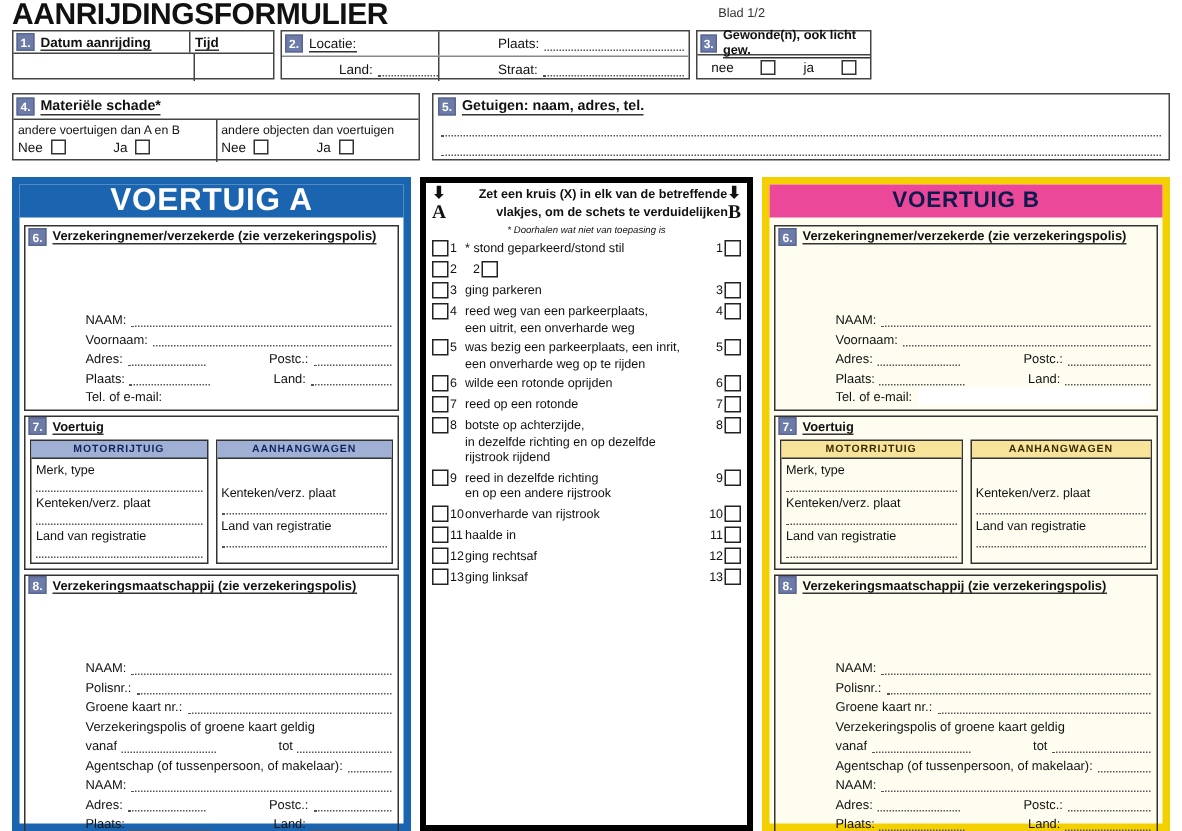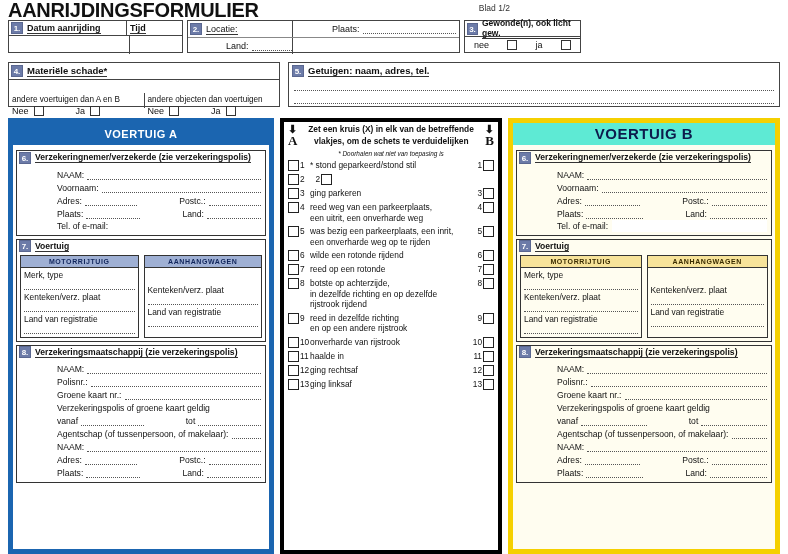--- a/index.html
+++ b/index.html
@@ -60,53 +60,53 @@
   
   .sec3{position:absolute;left:464px;top:20px;width:117px;height:33px;}
   .sec3 .hdr{height:15px;display:flex;align-items:center;padding-left:2px;
      font-size:8.5px;font-weight:bold;border-bottom:1px solid #444;}
   .sec3 .bdy{height:16px;display:flex;align-items:center;justify-content:space-around;font-size:9px;}
 
   
   .sec4{position:absolute;left:8px;top:62px;width:272px;height:45px;}
   .sec4 .hdr{height:16px;display:flex;align-items:center;padding-left:2px;font-size:9.5px;font-weight:bold;}
   .sec4 .bdy{display:flex;height:28px;border-top:1px solid #444;}
-  .sec4 .half{flex:1;padding:2px 3px;font-size:8.2px;margin-top:13px;}
+  .sec4 .half{flex:1;padding:2px 3px;font-size:8.2px;}
   .sec4 .half.first{border-right:1px solid #444;}
   .sec4 .cbrow{display:flex;margin-top:2px;font-size:9px;align-items:center;}
   .sec4 .cbrow span.k{margin-right:5px;}
   .sec4 .cbrow .gap{width:32px;}
 
   
   .sec5{position:absolute;left:288px;top:62px;width:492px;height:45px;}
   .sec5 .hdr{height:15px;display:flex;align-items:center;padding-left:3px;font-size:9.5px;font-weight:bold;}
   .sec5 .line{margin:4px 5px 0 5px;border-bottom:1px dotted #555;height:8px;}
 
   
   .colA{position:absolute;left:8px;top:118px;width:266px;height:436px;
         border:5px solid #1b65b0;box-sizing:border-box;background:#fff;}
   .colM{position:absolute;left:280px;top:118px;width:222px;height:436px;
         border:4px solid #000;box-sizing:border-box;background:#fff;}
   .colB{position:absolute;left:508px;top:118px;width:272px;height:436px;
         border:5px solid #f5d000;box-sizing:border-box;background:#fffdf0;}
 
-  .bannerA{background:#1b65b0;color:#fff;text-align:center;font-size:11px;
+  .bannerA{background:#1b65b0;color:#fff;text-align:center;font-size:21px;
      font-weight:bold;height:22px;line-height:22px;letter-spacing:0.5px;}
   .bannerM{background:#fff;color:#000;text-align:center;font-size:15px;
      font-weight:bold;height:22px;line-height:22px;}
-  .bannerB{background:#5eead4;color:#0d1b4c;text-align:center;font-size:15px;
+  .bannerB{background:#ec4899;color:#0d1b4c;text-align:center;font-size:15px;
      font-weight:bold;height:22px;line-height:22px;letter-spacing:0.5px;}
 
   .sideinner{padding:2px 3px 0 3px;}
 
   .secbox{border:1px solid #333;box-sizing:border-box;margin-top:3px;}
   .secbox > .sh{display:flex;align-items:center;height:13px;padding-left:2px;}
   .secbox > .sh .t{font-size:8.6px;font-weight:bold;border-bottom:1px solid #333;
      padding-bottom:0px;}
-  .fields{padding:3px 4px 3px 4px;}
+  .fields{padding:3px 4px 3px 4px;margin-top:38px;}
   .fields .row{font-size:8.6px;height:12.5px;margin-bottom:0.5px;}
 
   .telbox{margin-top:1px;display:flex;align-items:center;font-size:8.6px;}
   .telbox .tb{flex:1;height:12px;margin-left:4px;background:#fff;border:0;}
   .colA .telbox .tb{background:#fff;}
   .colB .telbox .tb{background:#fff;}
 
   
   .vtab{display:flex;padding:2px 3px 3px 3px;gap:5px;}
   .vtab .vc{flex:1;border:1px solid #333;box-sizing:border-box;}
@@ -118,21 +118,21 @@
   .vtab .vb .vl{font-size:8.4px;height:12px;}
   .vtab .vb .vd{border-bottom:1px dotted #555;height:7px;margin-bottom:2px;}
   .vtab .vb .sp{height:6px;}
 
   
   .mhead{padding:2px 4px 0 4px;}
   .mhead .l1{display:flex;align-items:center;font-size:8.4px;font-weight:bold;}
   .mhead .l1 .arrow{font-size:11px;line-height:10px;}
   .mhead .l2{display:flex;align-items:center;font-size:8.4px;font-weight:bold;margin-top:-1px;}
   .mhead .ab{font-size:13px;font-weight:bold;font-family:"Liberation Serif",serif;}
-  .mhead .mid{flex:1;text-align:center;}
+  .mhead .mid{flex:1;text-align:right;}
   .mnote{text-align:center;font-size:6.4px;font-style:italic;margin-top:1px;}
 
   .mrow{display:flex;align-items:flex-start;padding:0 4px;margin-top:3px;}
   .mrow .lcb{display:flex;align-items:flex-start;width:22px;flex:none;}
   .mrow .rcb{display:flex;align-items:flex-start;width:22px;flex:none;justify-content:flex-end;}
   .mrow .n{font-size:8.3px;line-height:11px;}
   .mrow .cbm{display:inline-block;width:11px;height:11px;border:1.2px solid #222;background:#fff;box-sizing:border-box;}
   .mrow .txt{flex:1;font-size:8.4px;line-height:10.5px;}
   .mrow .lcb .cbm{margin-right:1px;}
   .mrow .rcb .cbm{margin-left:1px;}
@@ -170,20 +170,24 @@
       <div class="right">
         <span class="lbl">Plaats:</span>
         <span class="dots"></span>
       </div>
     </div>
     <div class="r">
       <div class="left">
         <span class="lbl">Land:</span>
         <span class="dots"></span>
       </div>
+      <div class="right">
+        <span class="lbl">Straat:</span>
+        <span class="dots"></span>
+      </div>
     </div>
   </div>
 
   <div class="sec3 boxline">
     <div class="hdr">
       <span class="num">3.</span>
       <span class="ul">Gewonde(n), ook licht gew.</span>
     </div>
     <div class="bdy">
       <span>nee</span>
@@ -419,21 +423,21 @@
           <div class="rcb">
             <span class="n">5</span>
             <span class="cbm"></span>
           </div>
         </div>
         <div class="mrow">
           <div class="lcb">
             <span class="cbm"></span>
             <span class="n">6</span>
           </div>
-          <div class="txt">wilde een rotonde rijdend</div>
+          <div class="txt">wilde een rotonde oprijden</div>
           <div class="rcb">
             <span class="n">6</span>
             <span class="cbm"></span>
           </div>
         </div>
         <div class="mrow">
           <div class="lcb">
             <span class="cbm"></span>
             <span class="n">7</span>
           </div>

